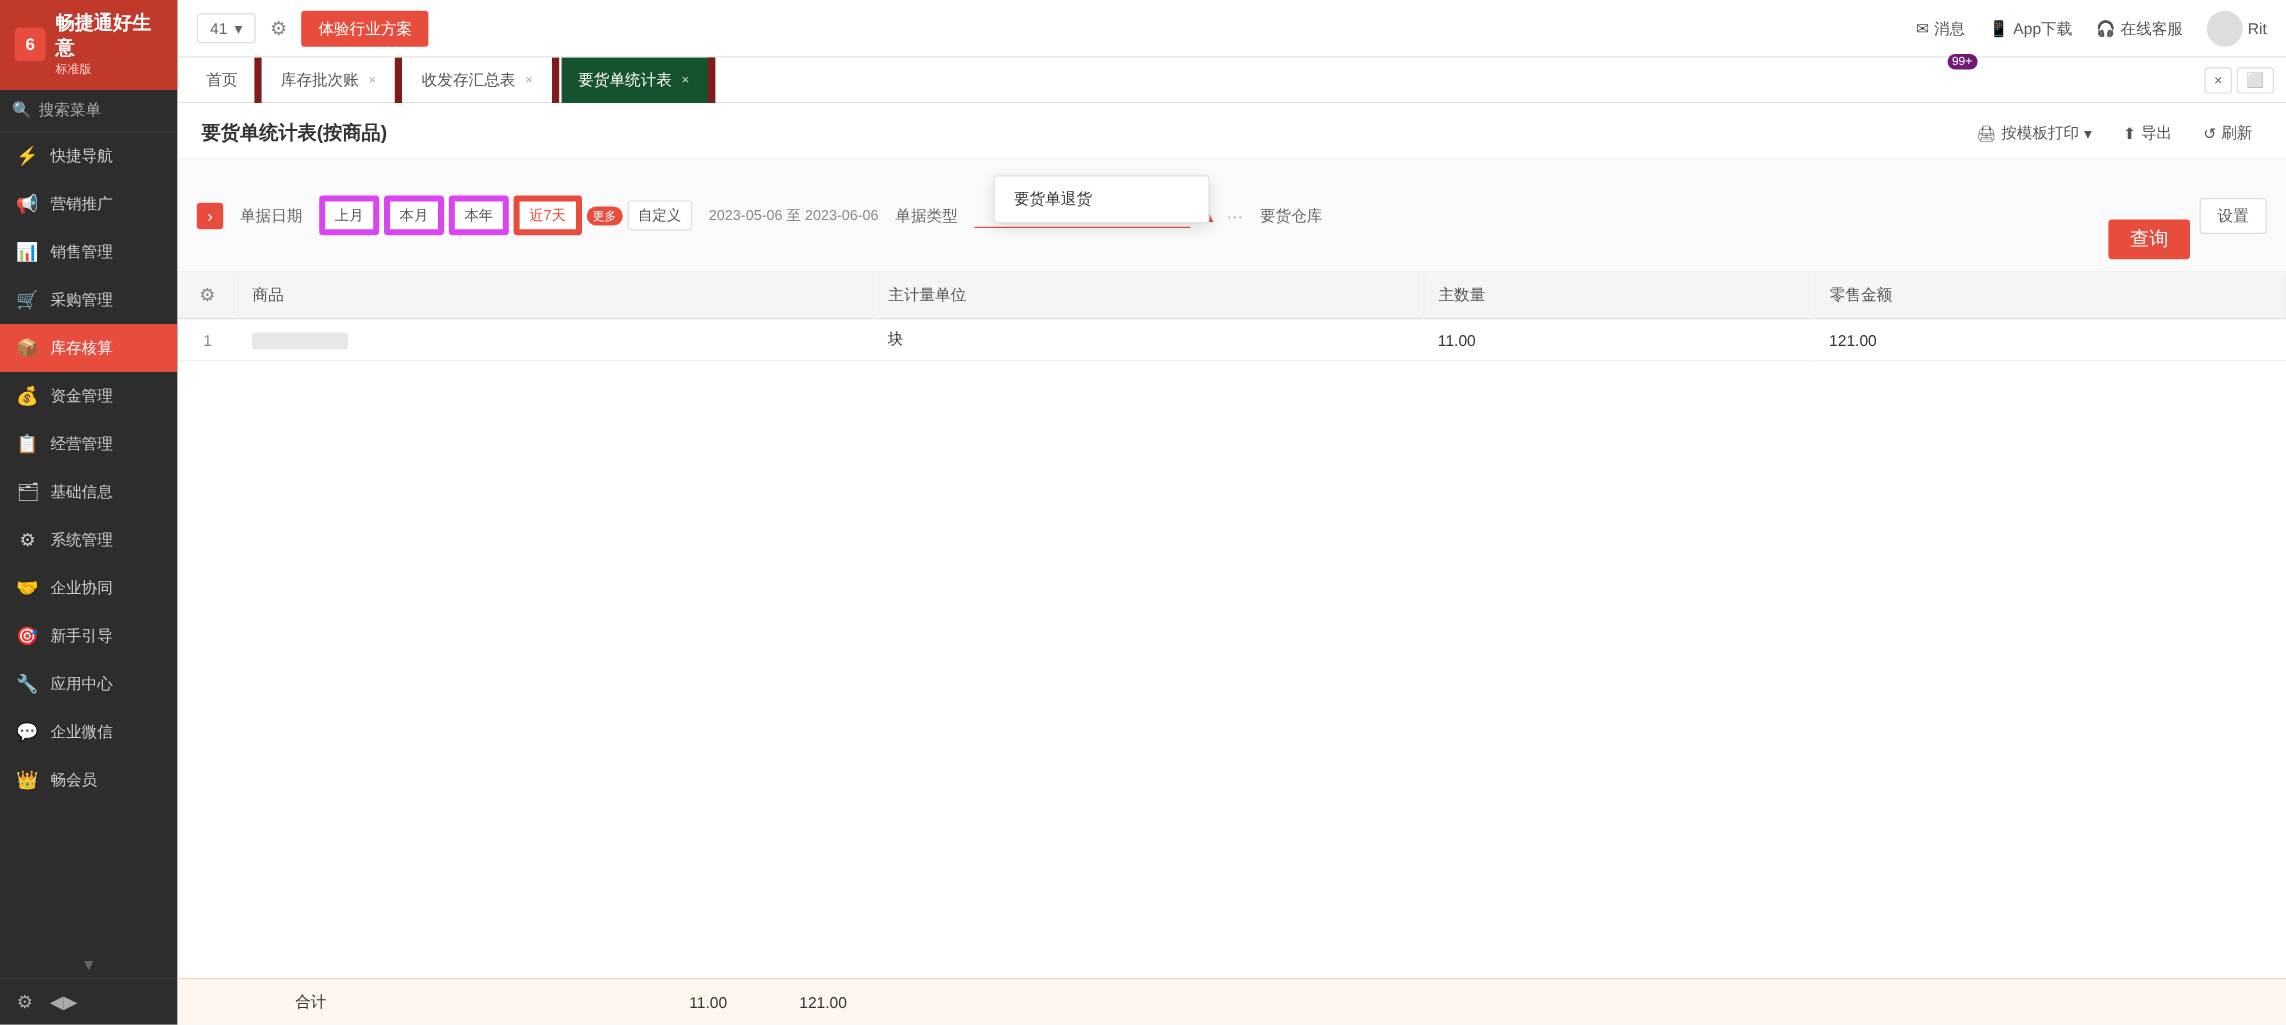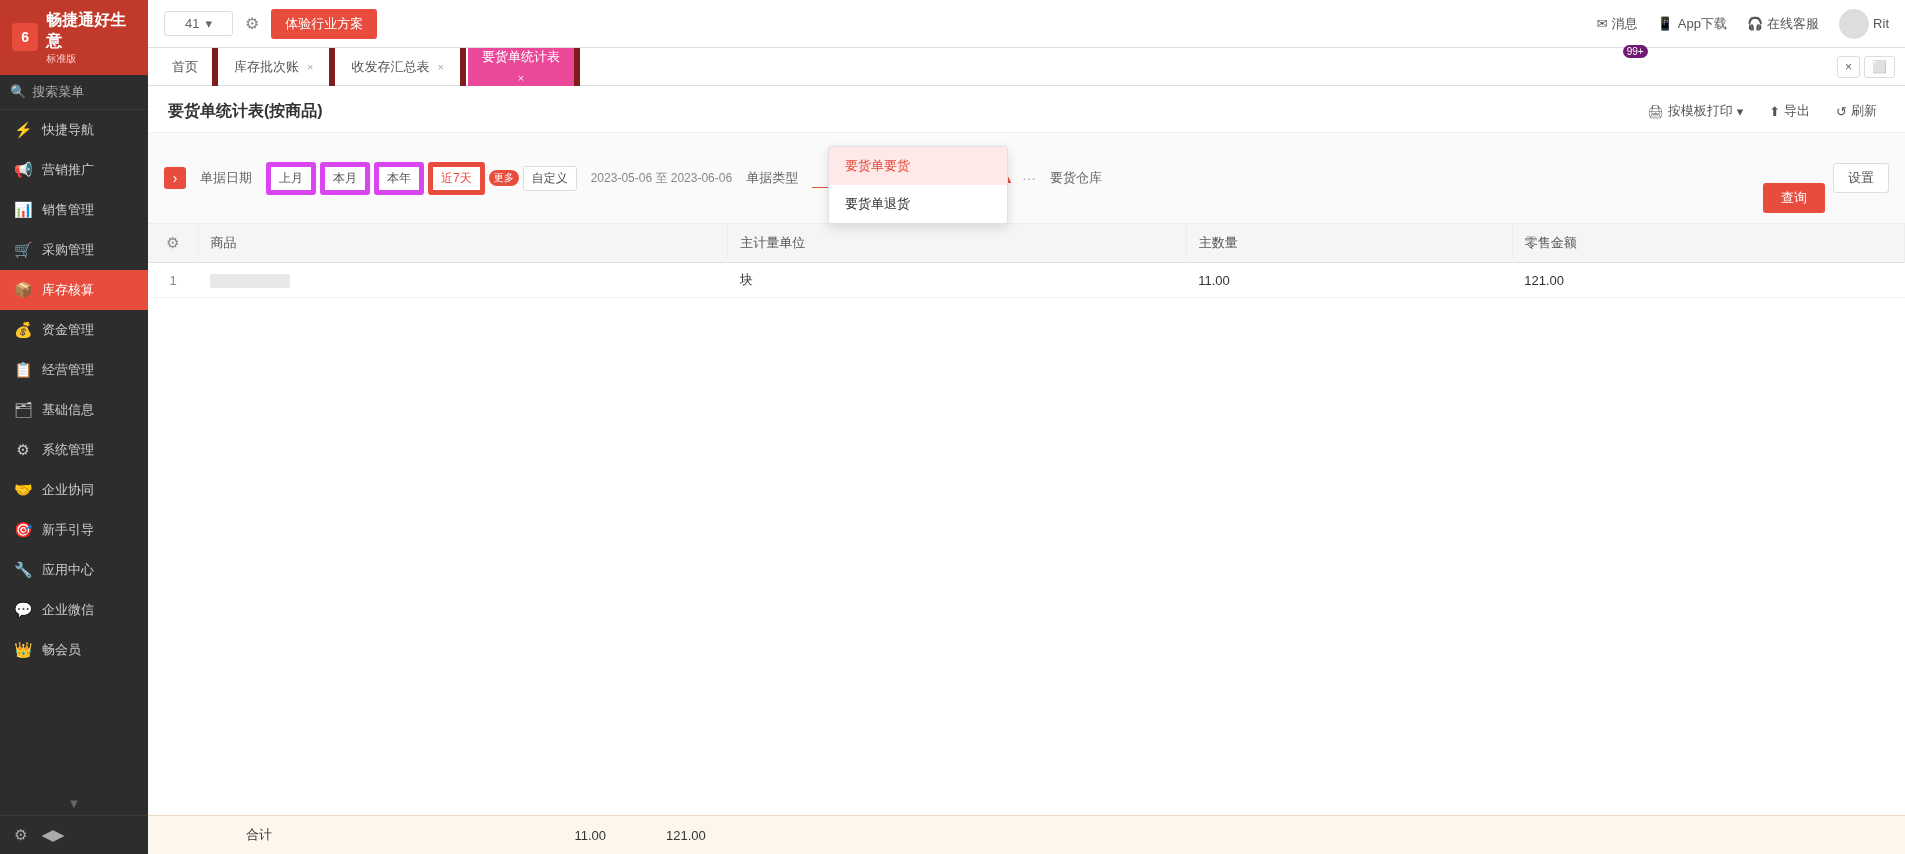--- a/index.html
+++ b/index.html
@@ -102,21 +102,21 @@
       flex-shrink: 0;
     }
     .topbar-store {
       display: flex;
       align-items: center;
       gap: 6px;
       color: #666;
       font-size: 13px;
       cursor: pointer;
       border: 1px solid #ddd;
-      padding: 4px 20px;
+      padding: 4px 10px;
       border-radius: 3px;
     }
     .topbar-gear {
       color: #888;
       cursor: pointer;
       font-size: 16px;
     }
     .topbar-trial-btn {
       background: #e74c3c;
       color: white;
@@ -180,23 +180,22 @@
       height: 38px;
       cursor: pointer;
       border-right: 6px solid #7f1d1d;
       color: #555;
       font-size: 13px;
       gap: 6px;
       white-space: nowrap;
     }
     .tab:first-child { border-left: none; }
     .tab.active {
-      background: #ec4899;
+      background: #14532d;
       color: white;
-      flex-direction: column;
     }
     .tab-close {
       font-size: 11px;
       color: #aaa;
       cursor: pointer;
       padding: 0 2px;
     }
     .tab.active .tab-close { color: rgba(255,255,255,0.8); }
     .tabs-bar-right {
       margin-left: auto;
@@ -349,21 +348,21 @@
       gap: 8px;
     }
 
     .query-btn {
       background: #e74c3c;
       color: white;
       border: none;
       padding: 6px 18px;
       border-radius: 3px;
       cursor: pointer;
-      font-size: 13px;
+      font-size: 16px;
       margin-top: 40px;
     }
     .setting-btn {
       background: white;
       color: #555;
       border: 1px solid #ddd;
       padding: 5px 14px;
       border-radius: 3px;
       cursor: pointer;
       font-size: 13px;
@@ -633,23 +632,20 @@
         <span class="filter-label">要货仓库</span>
       </div>
 
       <div style="margin-left:auto; display:flex; gap:8px; align-items:center;">
         <button class="query-btn">查询</button>
         <button class="setting-btn">设置</button>
       </div>
     </div>
 
     <div class="dropdown-overlay">
-      <div class="dropdown-item selected">
-        <span>要货单要货</span>
-      </div>
       <div class="dropdown-item">
         <span>要货单退货</span>
       </div>
     </div>
 
     <div class="table-container">
       <table class="data-table">
         <thead>
           <tr>
             <th>

